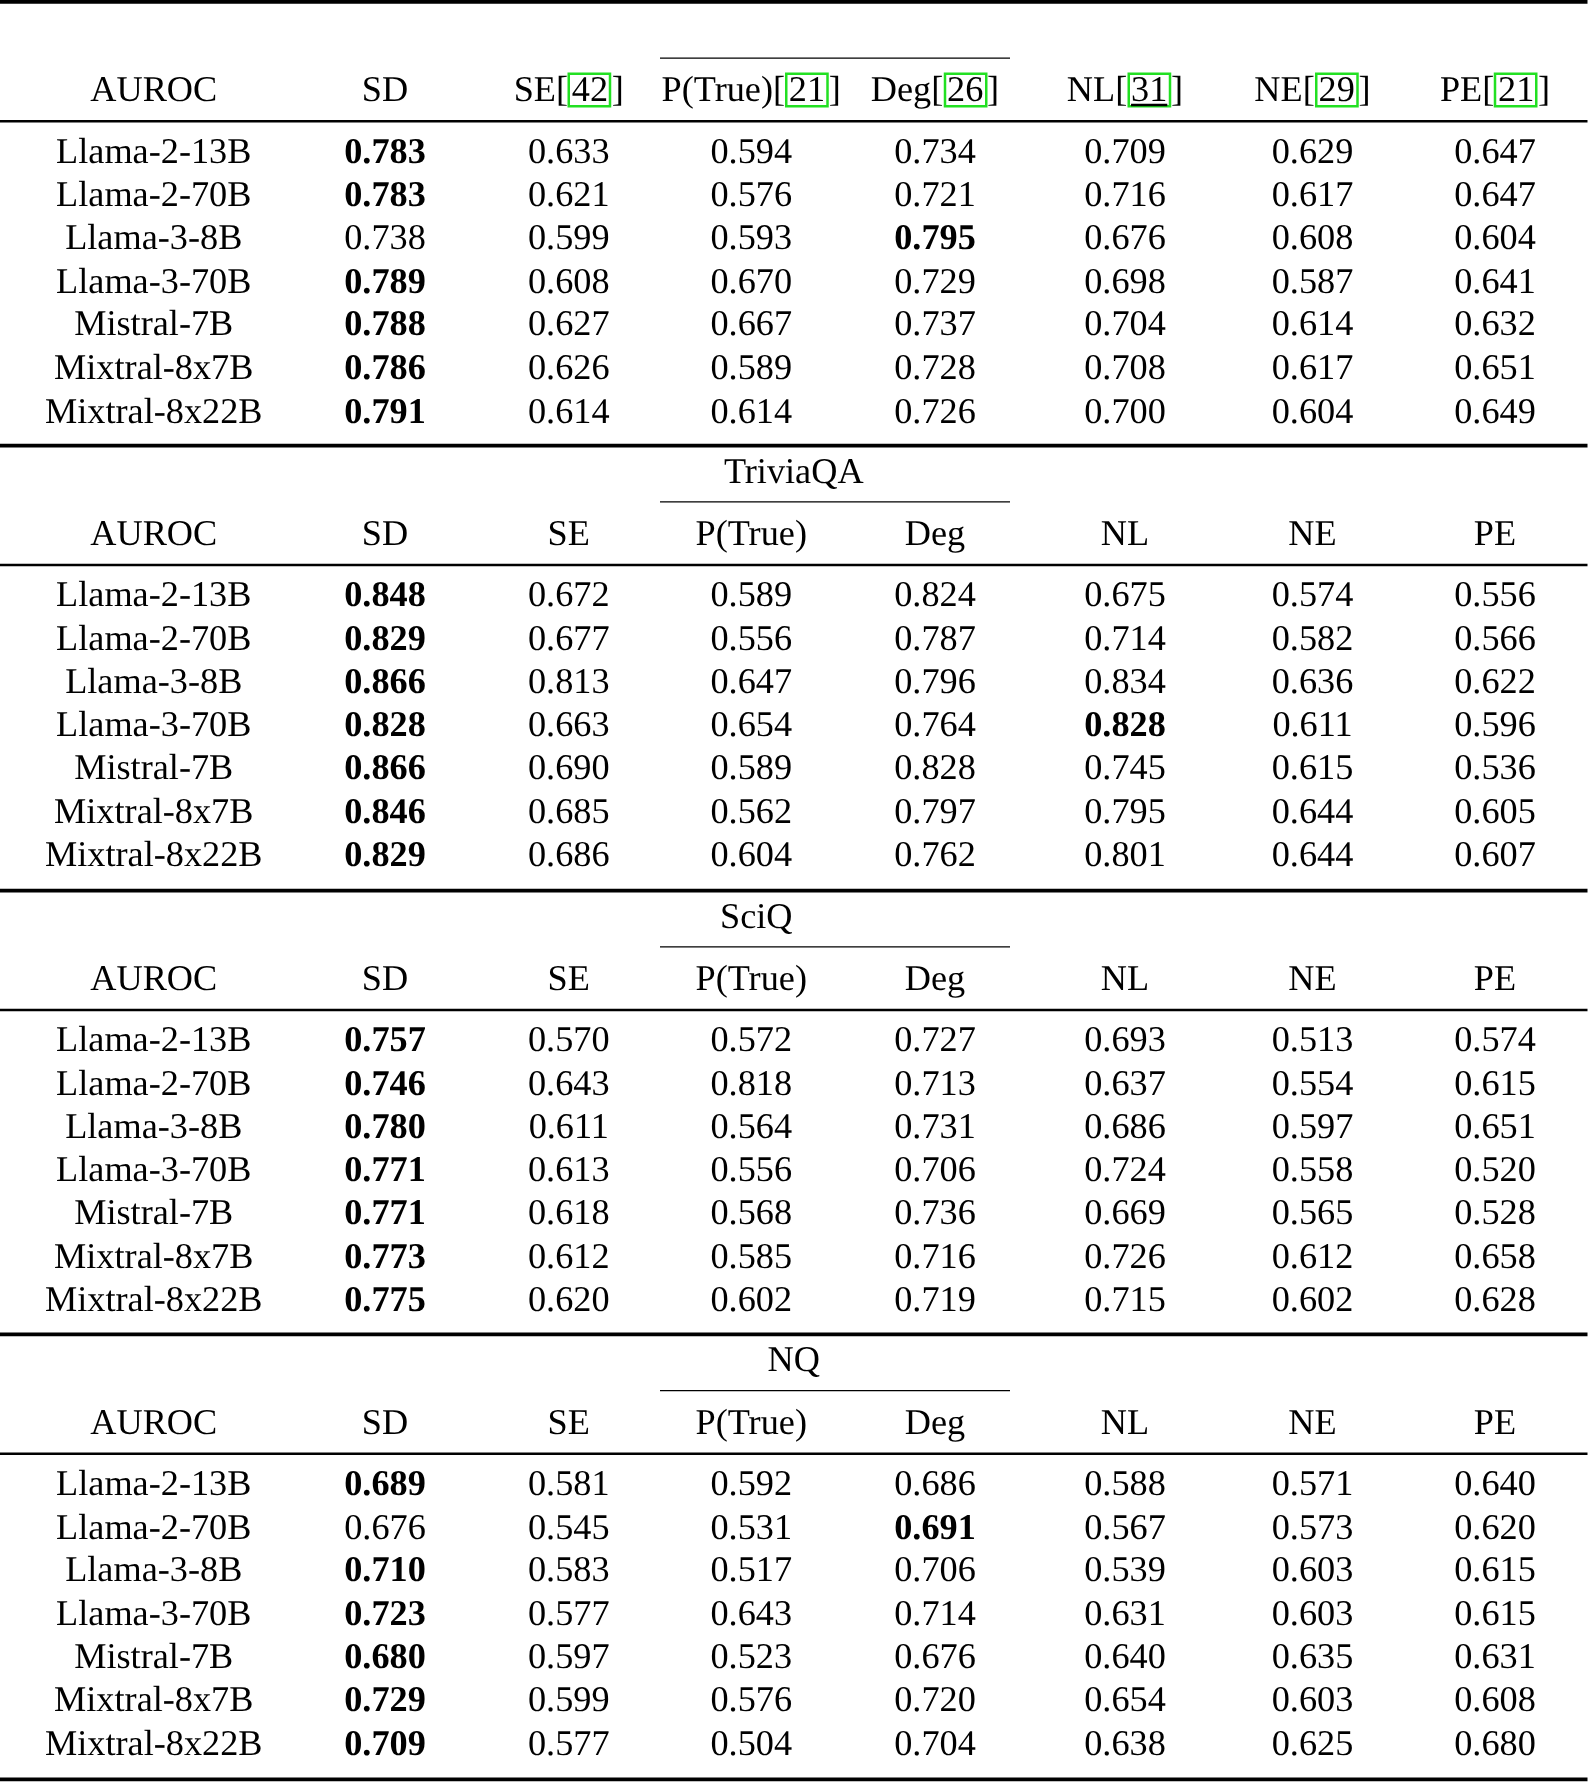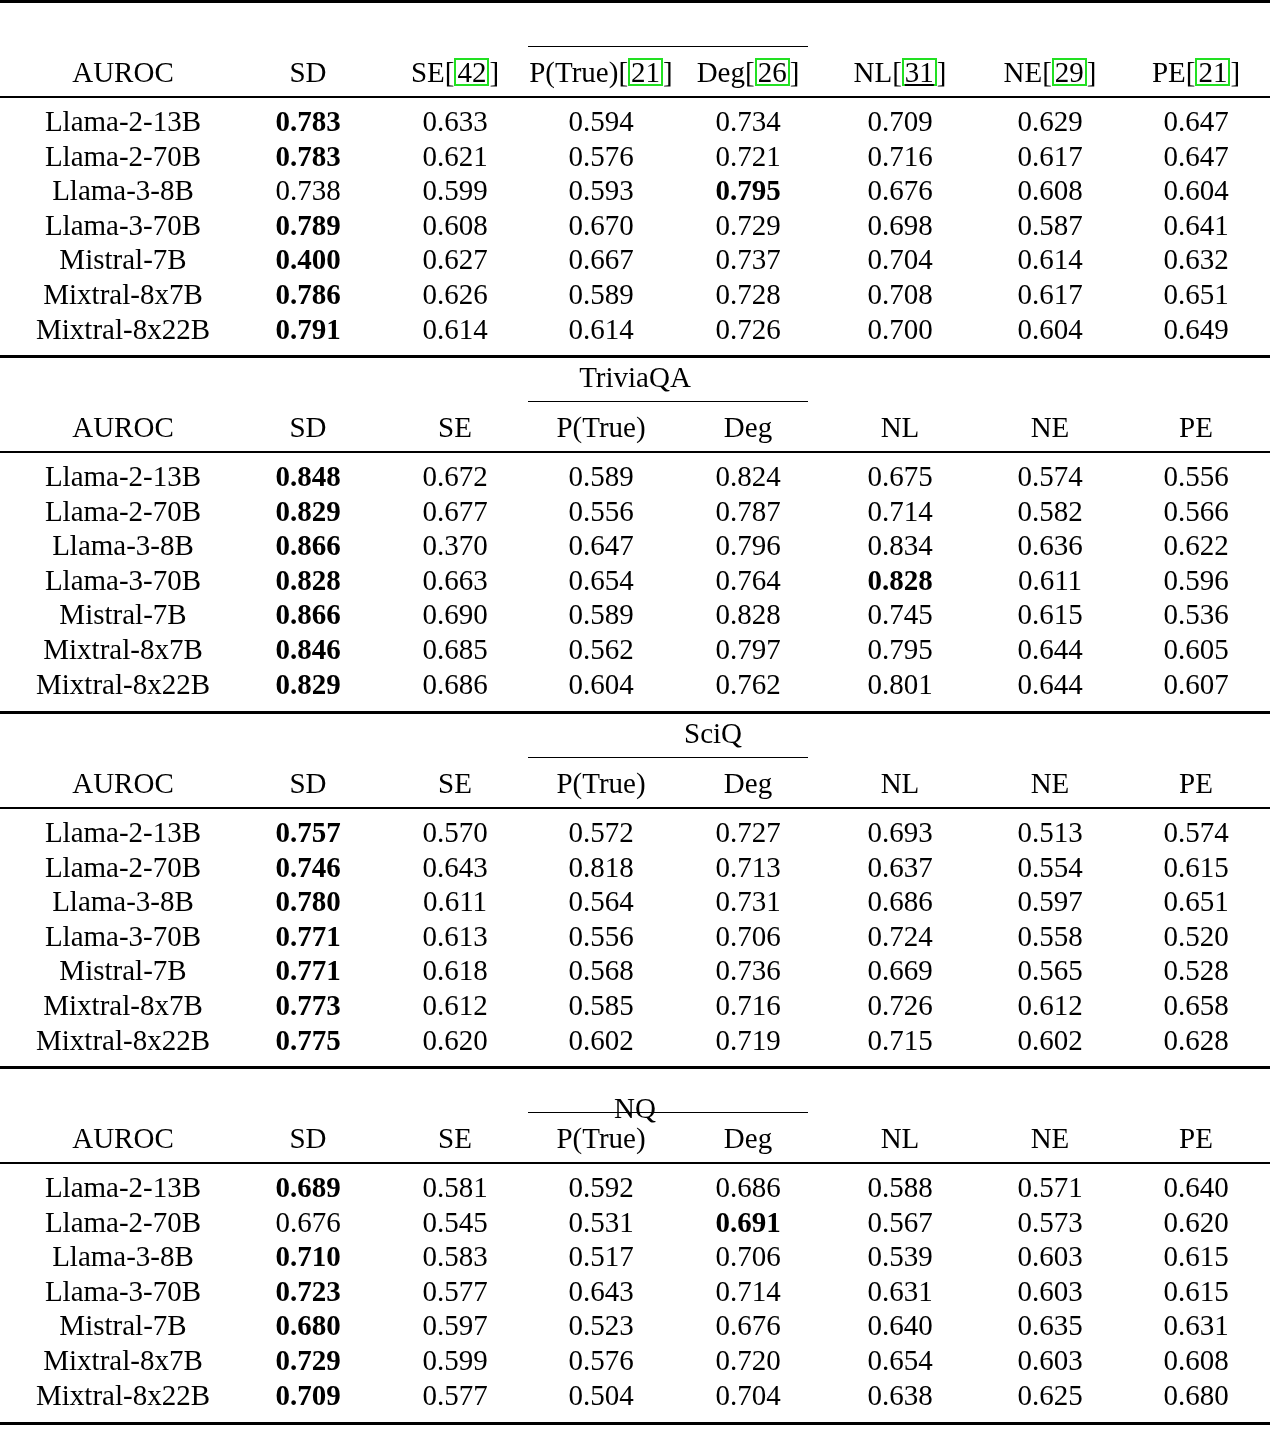--- a/index.html
+++ b/index.html
@@ -140,21 +140,21 @@
         <div class="cell c1 bold">0.789</div>
         <div class="cell c2">0.608</div>
         <div class="cell c3">0.670</div>
         <div class="cell c4">0.729</div>
         <div class="cell c5">0.698</div>
         <div class="cell c6">0.587</div>
         <div class="cell c7">0.641</div>
       </div>
       <div class="row" style="top: 242.4px;">
         <div class="cell c0">Mistral-7B</div>
-        <div class="cell c1 bold">0.400</div>
+        <div class="cell c1 bold">0.788</div>
         <div class="cell c2">0.627</div>
         <div class="cell c3">0.667</div>
         <div class="cell c4">0.737</div>
         <div class="cell c5">0.704</div>
         <div class="cell c6">0.614</div>
         <div class="cell c7">0.632</div>
       </div>
       <div class="row" style="top: 277px;">
         <div class="cell c0">Mixtral-8x7B</div>
         <div class="cell c1 bold">0.786</div>
@@ -207,21 +207,21 @@
         <div class="cell c2">0.677</div>
         <div class="cell c3">0.556</div>
         <div class="cell c4">0.787</div>
         <div class="cell c5">0.714</div>
         <div class="cell c6">0.582</div>
         <div class="cell c7">0.566</div>
       </div>
       <div class="row" style="top: 173.2px;">
         <div class="cell c0">Llama-3-8B</div>
         <div class="cell c1 bold">0.866</div>
-        <div class="cell c2">0.370</div>
+        <div class="cell c2">0.813</div>
         <div class="cell c3">0.647</div>
         <div class="cell c4">0.796</div>
         <div class="cell c5">0.834</div>
         <div class="cell c6">0.636</div>
         <div class="cell c7">0.622</div>
       </div>
       <div class="row" style="top: 207.8px;">
         <div class="cell c0">Llama-3-70B</div>
         <div class="cell c1 bold">0.828</div>
         <div class="cell c2">0.663</div>
@@ -257,21 +257,21 @@
         <div class="cell c2">0.686</div>
         <div class="cell c3">0.604</div>
         <div class="cell c4">0.762</div>
         <div class="cell c5">0.801</div>
         <div class="cell c6">0.644</div>
         <div class="cell c7">0.607</div>
       </div>
     </div>
     <div class="block" style="position: absolute; top: 711px;">
       <div class="rule-thick" style="top: 0px;"></div>
-      <div class="dataset-title" style="left: 528px; width: 214px; text-align: right;">SciQ</div>
+      <div class="dataset-title" style="left: 498px; width: 214px;">SciQ</div>
       <div class="cmid" style="top: 46px;"></div>
       <div class="row" style="top: 55px;">
         <div class="cell c0">AUROC</div>
         <div class="cell c1"><span>SD</span></div>
         <div class="cell c2"><span>SE</span></div>
         <div class="cell c3"><span>P(True)</span></div>
         <div class="cell c4"><span>Deg</span></div>
         <div class="cell c5"><span>NL</span></div>
         <div class="cell c6"><span>NE</span></div>
         <div class="cell c7"><span>PE</span></div>
@@ -343,21 +343,21 @@
         <div class="cell c2">0.620</div>
         <div class="cell c3">0.602</div>
         <div class="cell c4">0.719</div>
         <div class="cell c5">0.715</div>
         <div class="cell c6">0.602</div>
         <div class="cell c7">0.628</div>
       </div>
     </div>
     <div class="block" style="position: absolute; top: 1066px;">
       <div class="rule-thick" style="top: 0px;"></div>
-      <div class="dataset-title" style="left: 528px; width: 214px; margin-top: 20px;">NQ</div>
+      <div class="dataset-title" style="left: 528px; width: 214px;">NQ</div>
       <div class="cmid" style="top: 46px;"></div>
       <div class="row" style="top: 55px;">
         <div class="cell c0">AUROC</div>
         <div class="cell c1"><span>SD</span></div>
         <div class="cell c2"><span>SE</span></div>
         <div class="cell c3"><span>P(True)</span></div>
         <div class="cell c4"><span>Deg</span></div>
         <div class="cell c5"><span>NL</span></div>
         <div class="cell c6"><span>NE</span></div>
         <div class="cell c7"><span>PE</span></div>

